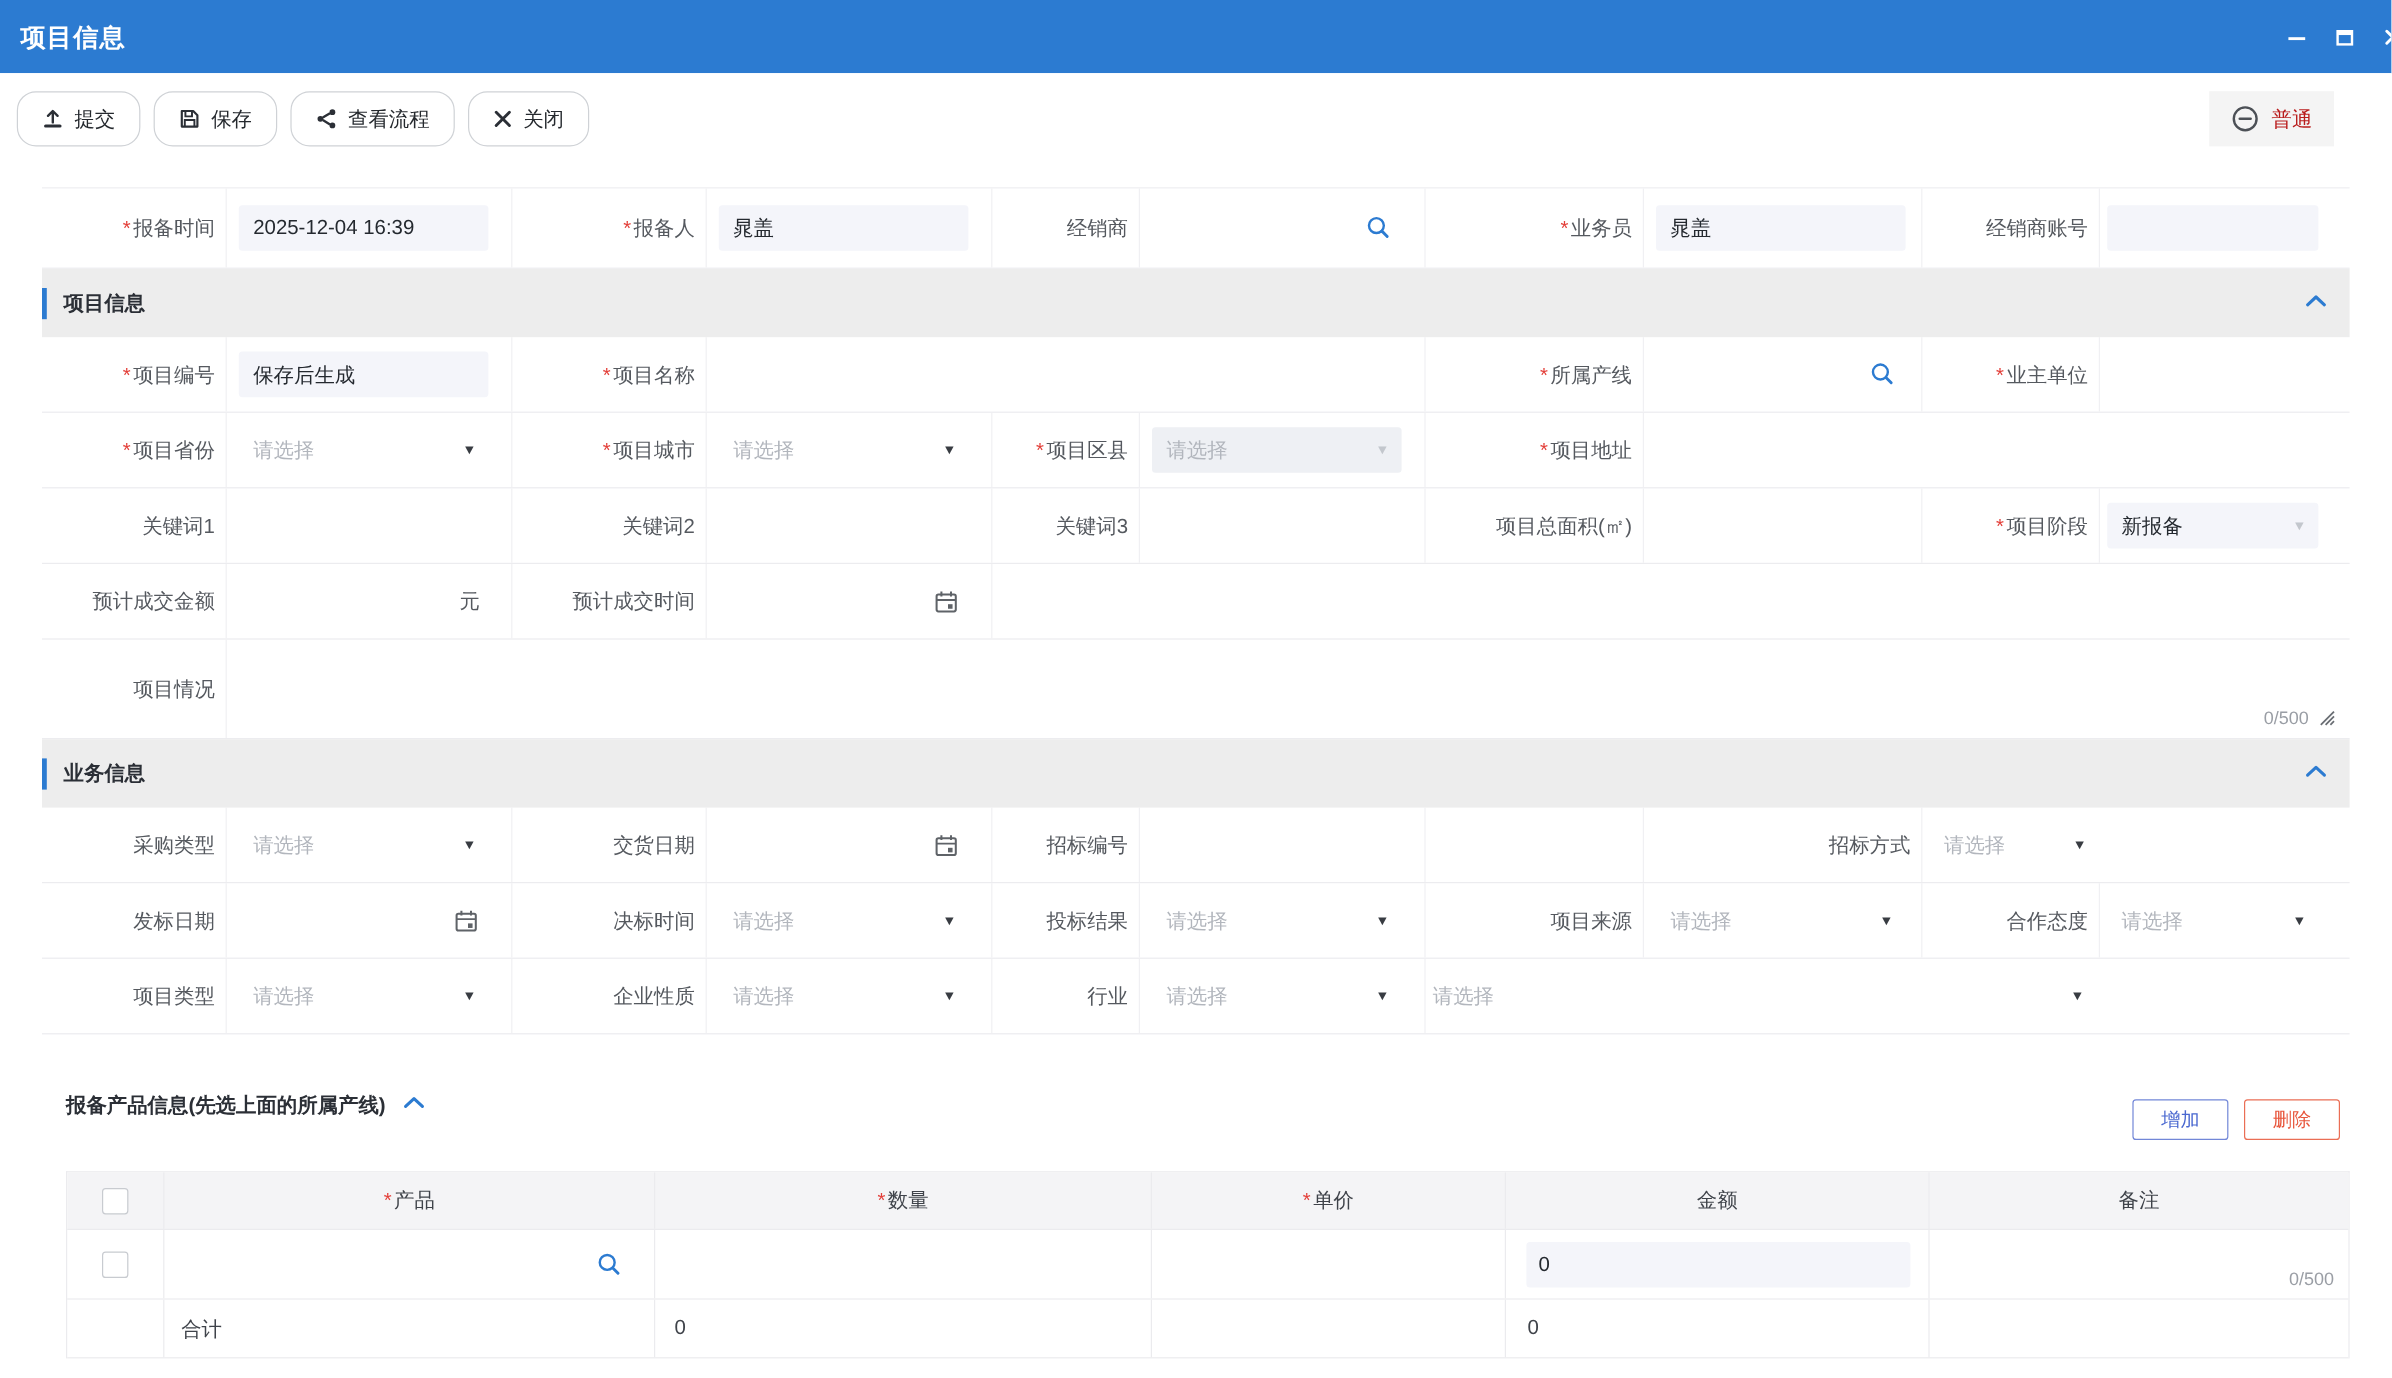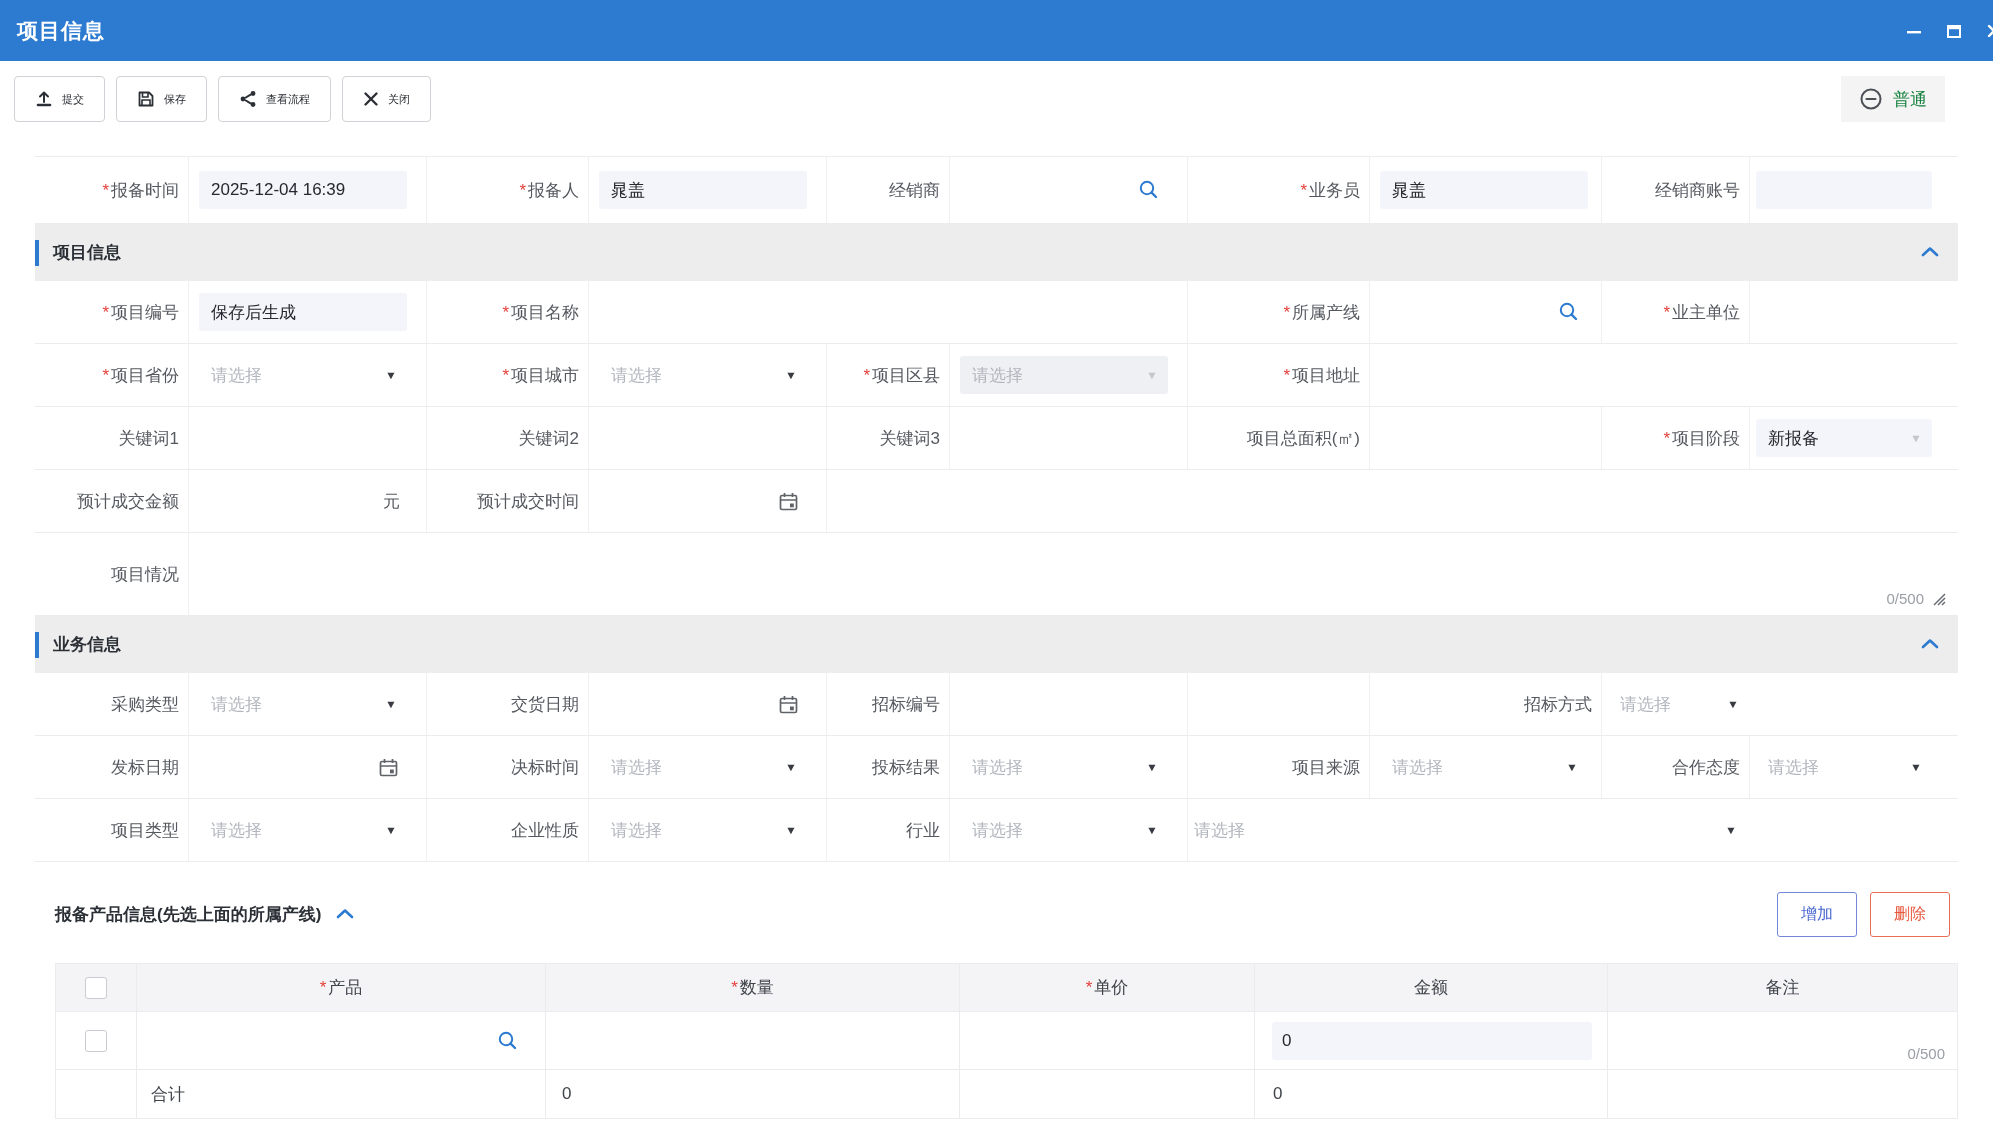--- a/index.html
+++ b/index.html
@@ -14,25 +14,25 @@
     align-items:center; }
   .winbtn { width:26px; height:26px; display:flex; align-items:center; justify-content:center; cursor:pointer; }
   .winbtn.minb { margin-right:14px; }
   .winbtn.maxb { margin-right:14px; }
   .winbtn.closeb { margin-right:-14px; }
 
   
   .toolbar { position:relative; height:95px; background:#fff; }
   .tbtns { position:absolute; left:14px; top:15px; display:flex; }
   .tbtn { display:inline-flex; align-items:center; gap:9px; height:46px; padding:0 20px;
-    background:#fff; border:1px solid #cfd2d6; border-radius:4px; margin-right:11px;
-    font-size:11px; color:#25292e; cursor:pointer; }
+    background:#fff; border:1px solid #cfd2d6; border-radius:16px; margin-right:11px;
+    font-size:17px; color:#25292e; cursor:pointer; }
   .modebadge { position:absolute; right:48px; top:15px; height:46px; padding:0 18px;
     background:#f4f4f4; display:flex; align-items:center; gap:10px; font-size:17px;
-    color:#15803d; cursor:pointer; }
+    color:#b91c1c; cursor:pointer; }
 
   
   .formwrap { margin:0 35px; }
   .frow { display:grid;
     grid-template-columns:153px 238px 162px 238px 123px 238px 182px 232px 148px 1fr;
     min-height:63px; border-bottom:1px solid #ececef; }
   .frow.first { border-top:1px solid #ececef; min-height:68px; }
   .frow.tallrow { min-height:83px; }
   .cell { display:flex; align-items:center; border-left:1px solid #f0f0f3; min-width:0; }
   .cell:first-child { border-left:none; }
@@ -64,22 +64,22 @@
     align-items:center; margin:0; }
   .secbar { width:4px; height:26px; background:#2c7bd1; margin-left:0; margin-right:14px; }
   .sectitle { font-size:17px; font-weight:bold; color:#2b2f36; }
   .collapse { position:absolute; right:18px; top:50%; transform:translateY(-50%); cursor:pointer; }
 
   
   .prodhead { display:flex; align-items:center; padding:30px 0 26px 20px; }
   .prodtitle { font-size:17px; font-weight:bold; color:#2b2f36; }
   .prodcollapse { margin-left:14px; cursor:pointer; }
   .prodbtns { margin-left:auto; display:flex; gap:13px; margin-right:8px; }
-  .pbtn { height:45px; padding:0 23px; border-radius:3px; background:#fff; font-size:16px;
-    display:flex; align-items:center; cursor:pointer; }
+  .pbtn { height:34px; padding:0 23px; border-radius:3px; background:#fff; font-size:16px;
+    display:flex; align-items:center; cursor:pointer;margin-top:24px; }
   .addbtn { border:1px solid #7287d8; color:#4a68d0; }
   .delbtn { border:1px solid #ea6e55; color:#e8573d; }
 
   .ptable { margin-left:20px; border:1px solid #ebebee; border-bottom:none; }
   .prow { display:grid; grid-template-columns:80px 409px 414px 295px 353px 1fr;
     border-bottom:1px solid #ebebee; }
   .pcell { display:flex; align-items:center; border-left:1px solid #ebebee;
     font-size:17px; color:#3f434a; position:relative;text-align:right; }
   .pcell:first-child { border-left:none; }
   .phead { background:#f4f4f6; height:48px; }

